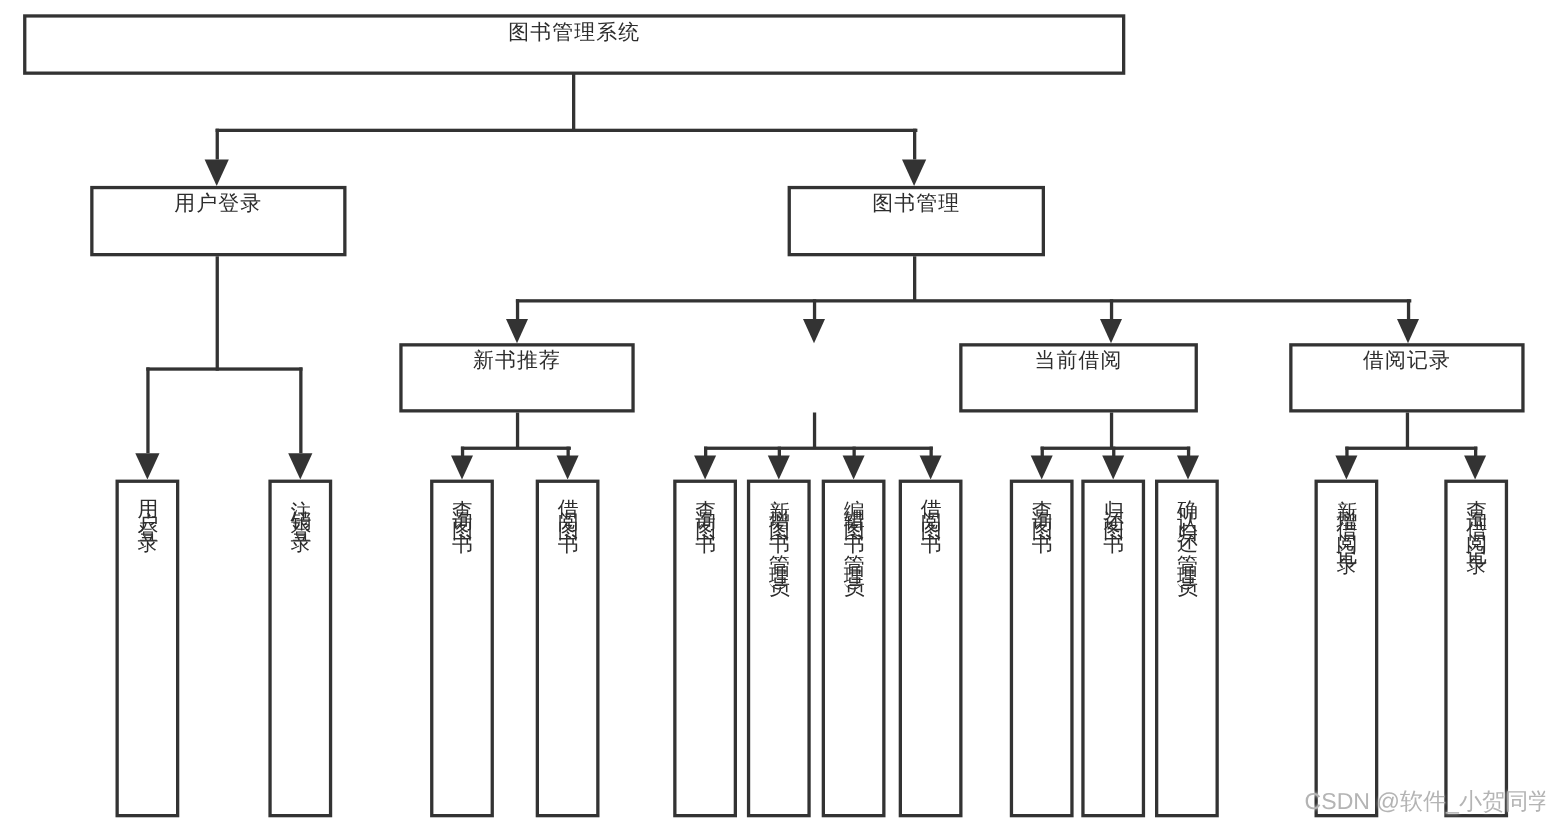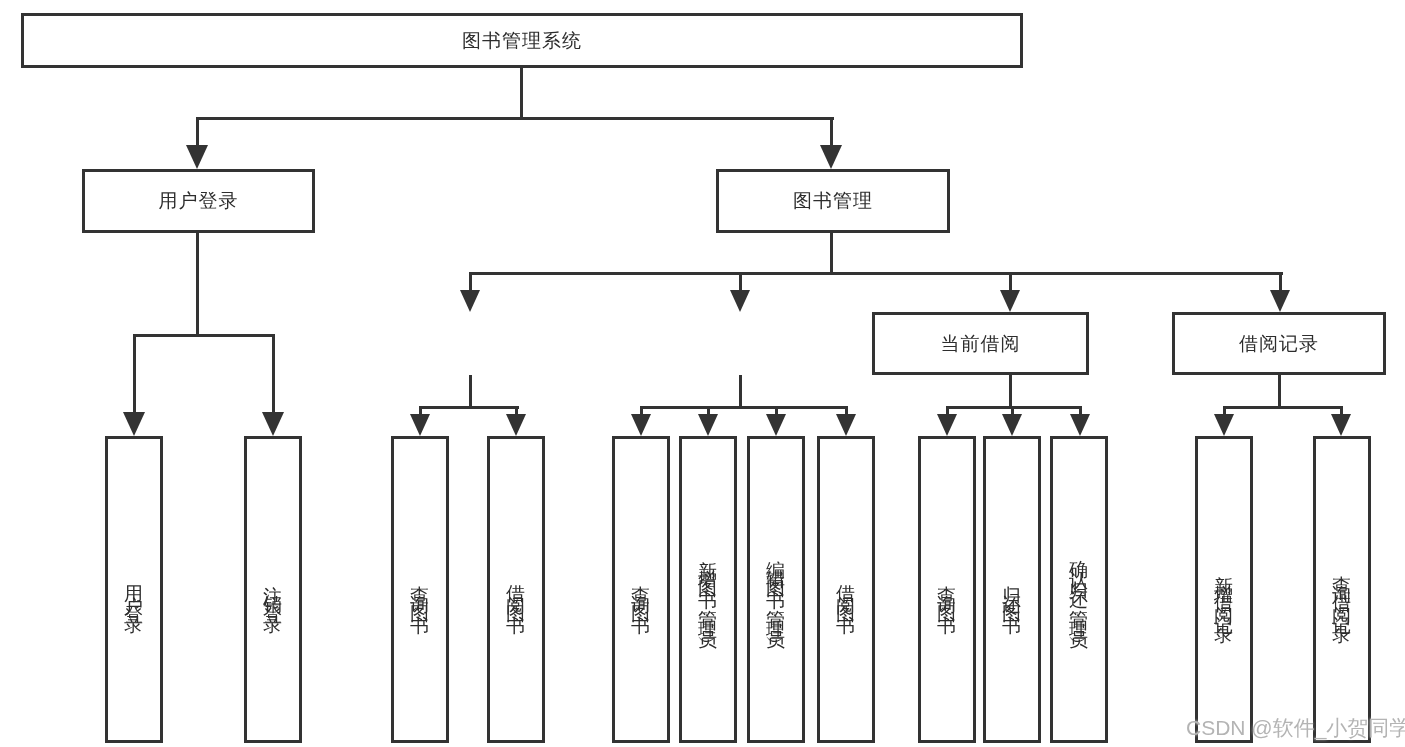--- a/index.html
+++ b/index.html
@@ -9,21 +9,21 @@
     background:#fff;
     overflow:hidden;
     font-family:"Liberation Sans","DejaVu Sans",sans-serif;
   }
   .box{
     position:absolute;
     box-sizing:border-box;
     border:3px solid #333;
     background:#fff;
     display:flex;
-    align-items:center;
+    align-items:flex-start;
     justify-content:center;
     color:#2d2d2d;
     font-size:19px;
     letter-spacing:1px;
   }
   .leaf{width:58px;height:307px;top:436px;}
   .leaf .vtext{
     writing-mode:vertical-rl;
     text-orientation:mixed;
     letter-spacing:10px;
@@ -96,20 +96,23 @@
   <div class="hline" style="left:469px;top:272px;width:814px"></div>
   <div class="vline" style="left:469px;top:272px;height:18px"></div>
   <div class="arrow small" style="left:460px;top:290px"></div>
   <div class="vline" style="left:739px;top:272px;height:18px"></div>
   <div class="arrow small" style="left:730px;top:290px"></div>
   <div class="vline" style="left:1009px;top:272px;height:18px"></div>
   <div class="arrow small" style="left:1000px;top:290px"></div>
   <div class="vline" style="left:1279px;top:272px;height:18px"></div>
   <div class="arrow small" style="left:1270px;top:290px"></div>
 
+  <div class="box" style="left:363px;top:312px;width:214px;height:63px">
+    <span>新书推荐</span>
+  </div>
   <div class="box" style="left:872px;top:312px;width:217px;height:63px">
     <span>当前借阅</span>
   </div>
   <div class="box" style="left:1172px;top:312px;width:214px;height:63px">
     <span>借阅记录</span>
   </div>
 
   <div class="vline" style="left:469px;top:375px;height:33px"></div>
   <div class="hline" style="left:419px;top:406px;width:100px"></div>
   <div class="vline" style="left:419px;top:406px;height:10px"></div>

